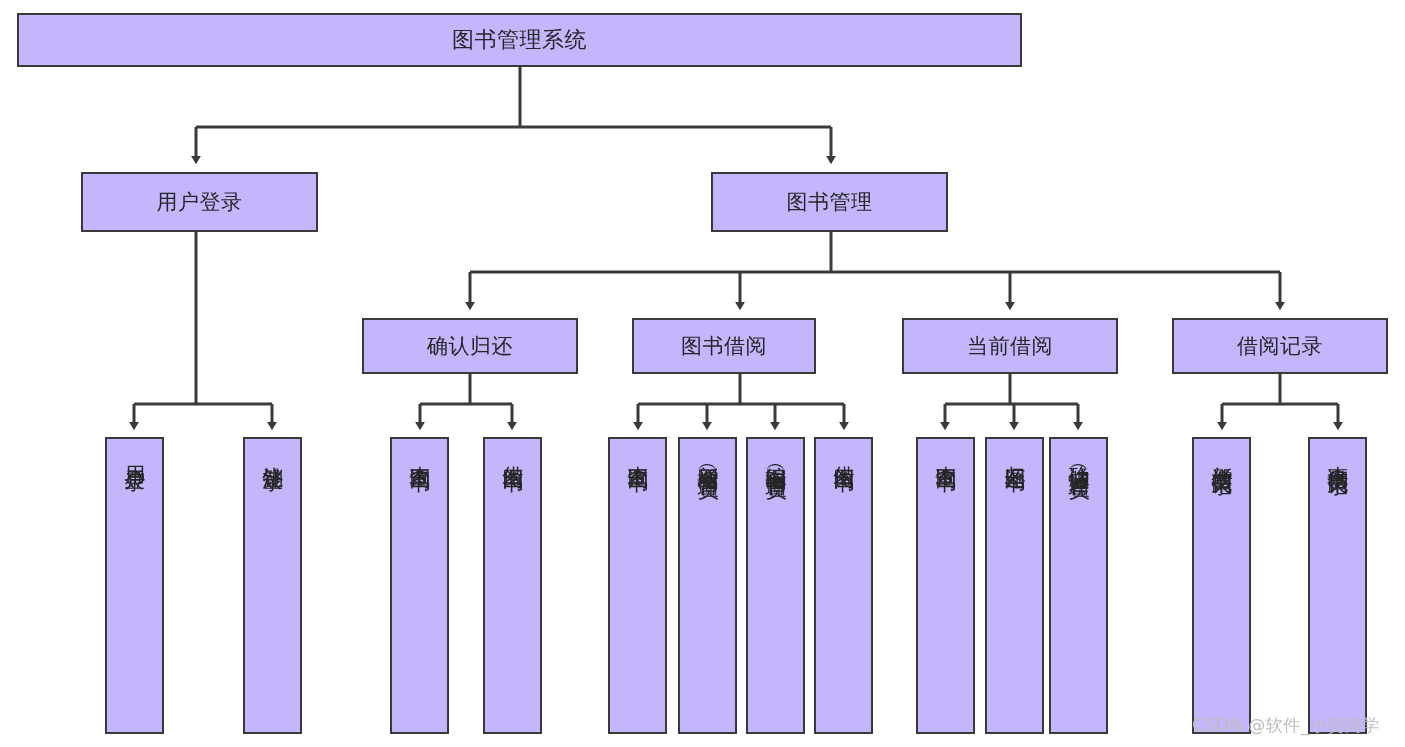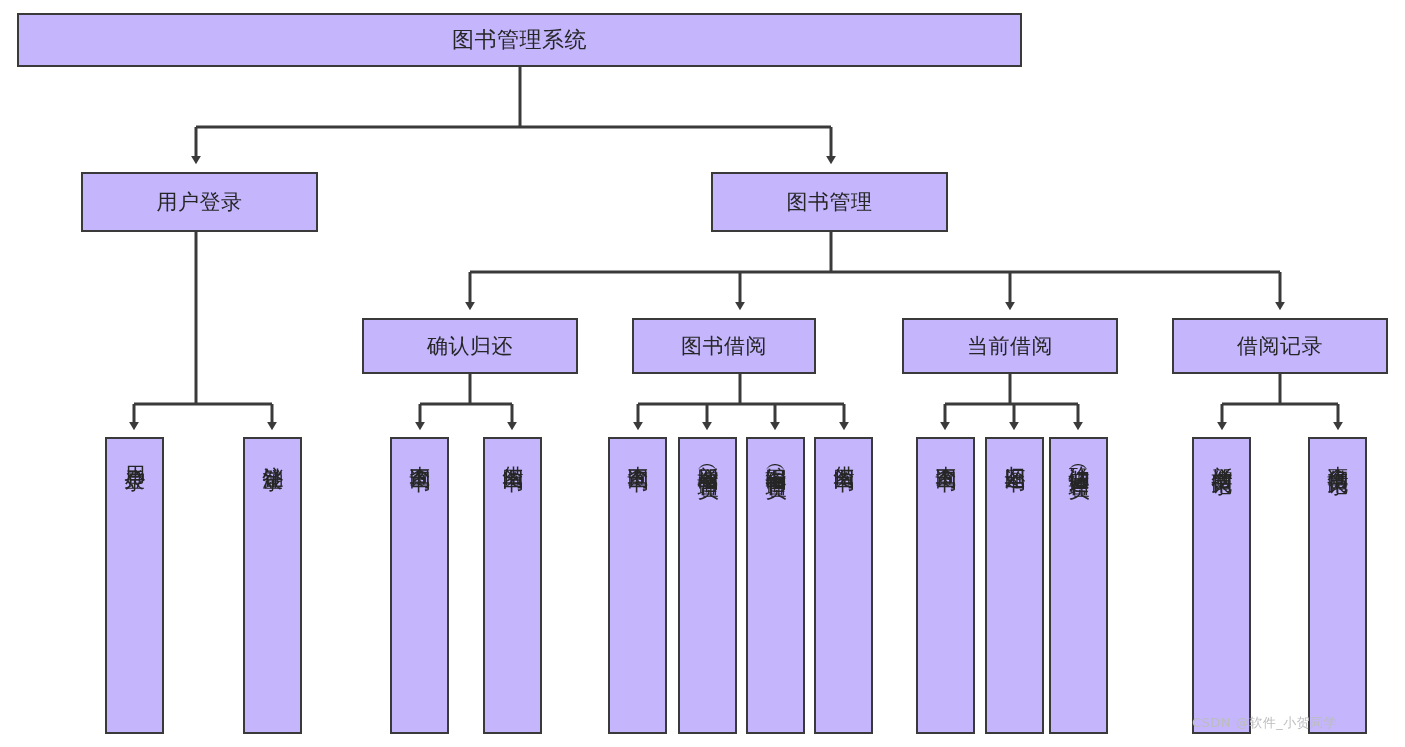--- a/index.html
+++ b/index.html
@@ -59,21 +59,21 @@
   .node.vert .label {
     writing-mode: vertical-rl;
     text-orientation: upright;
     font-size: 21px;
     letter-spacing: 2px;
     line-height: 1;
   }
   .watermark {
     position: absolute;
     color: #bdbdbd;
-    font-size: 13px;
+    font-size: 17px;
     letter-spacing: 0.5px;
     white-space: nowrap;
     user-select: none;
   }
 </style>
 </head>
 <body>
 
 <div id="canvas">
 

